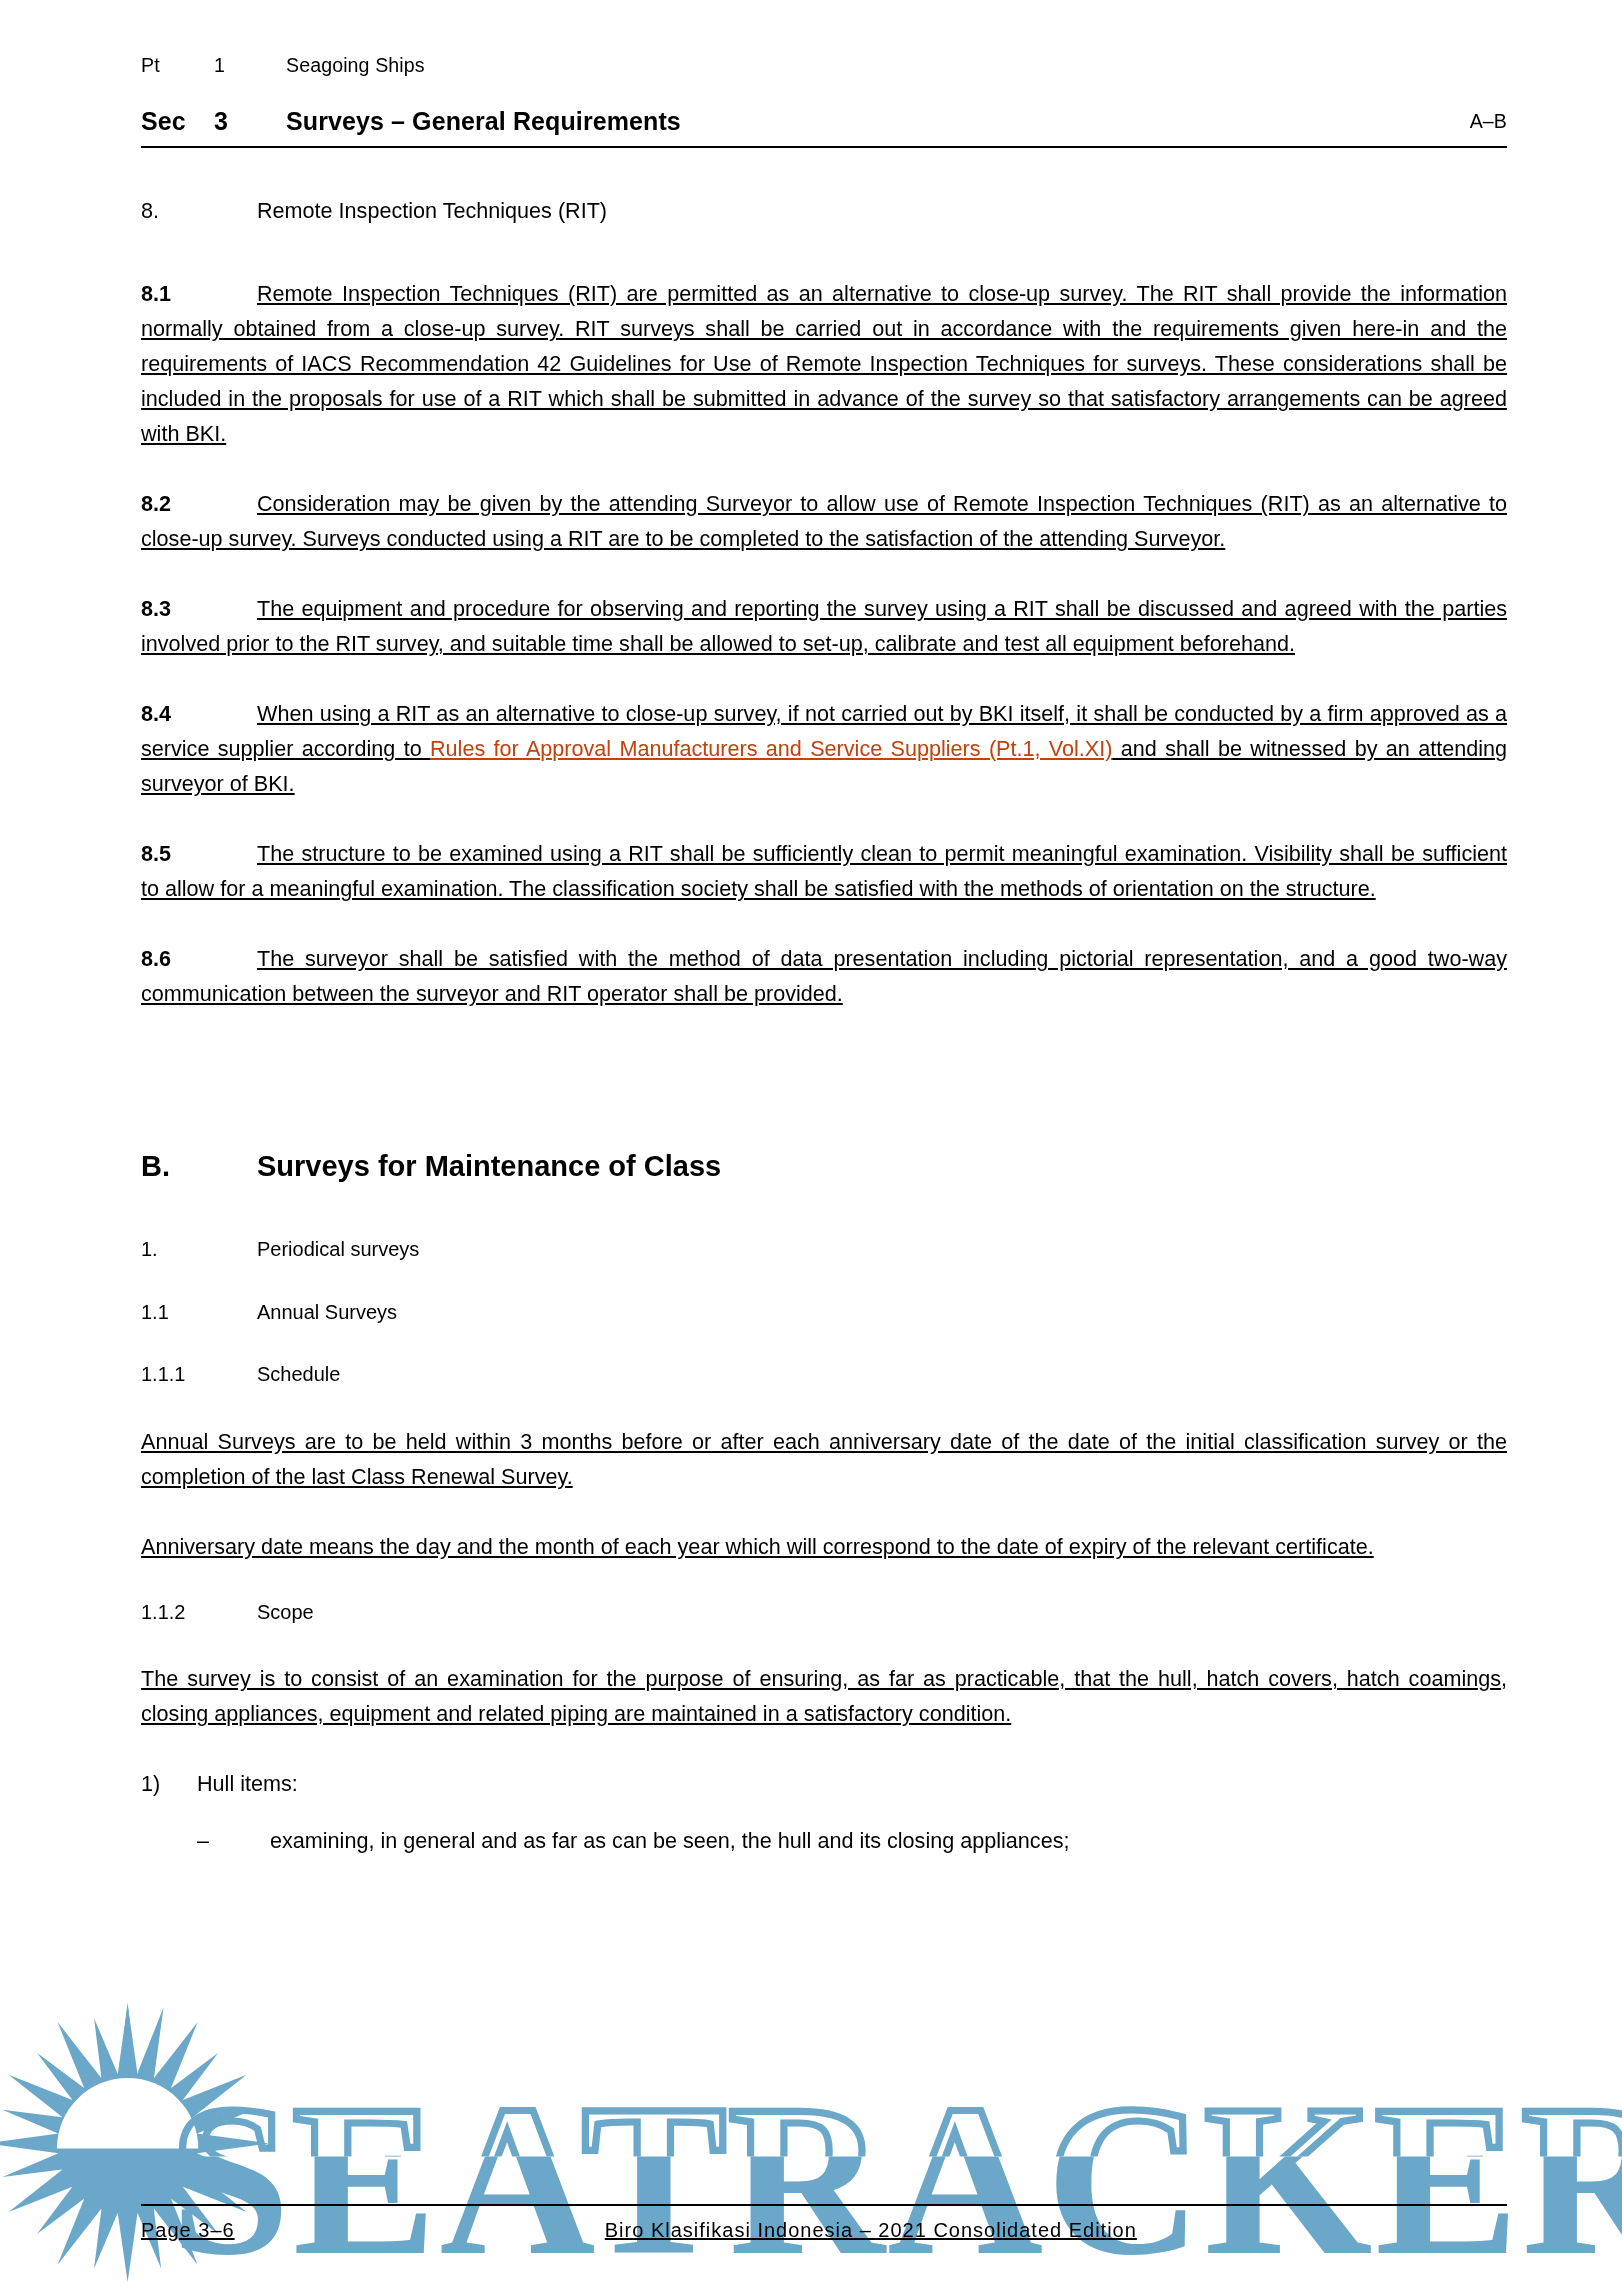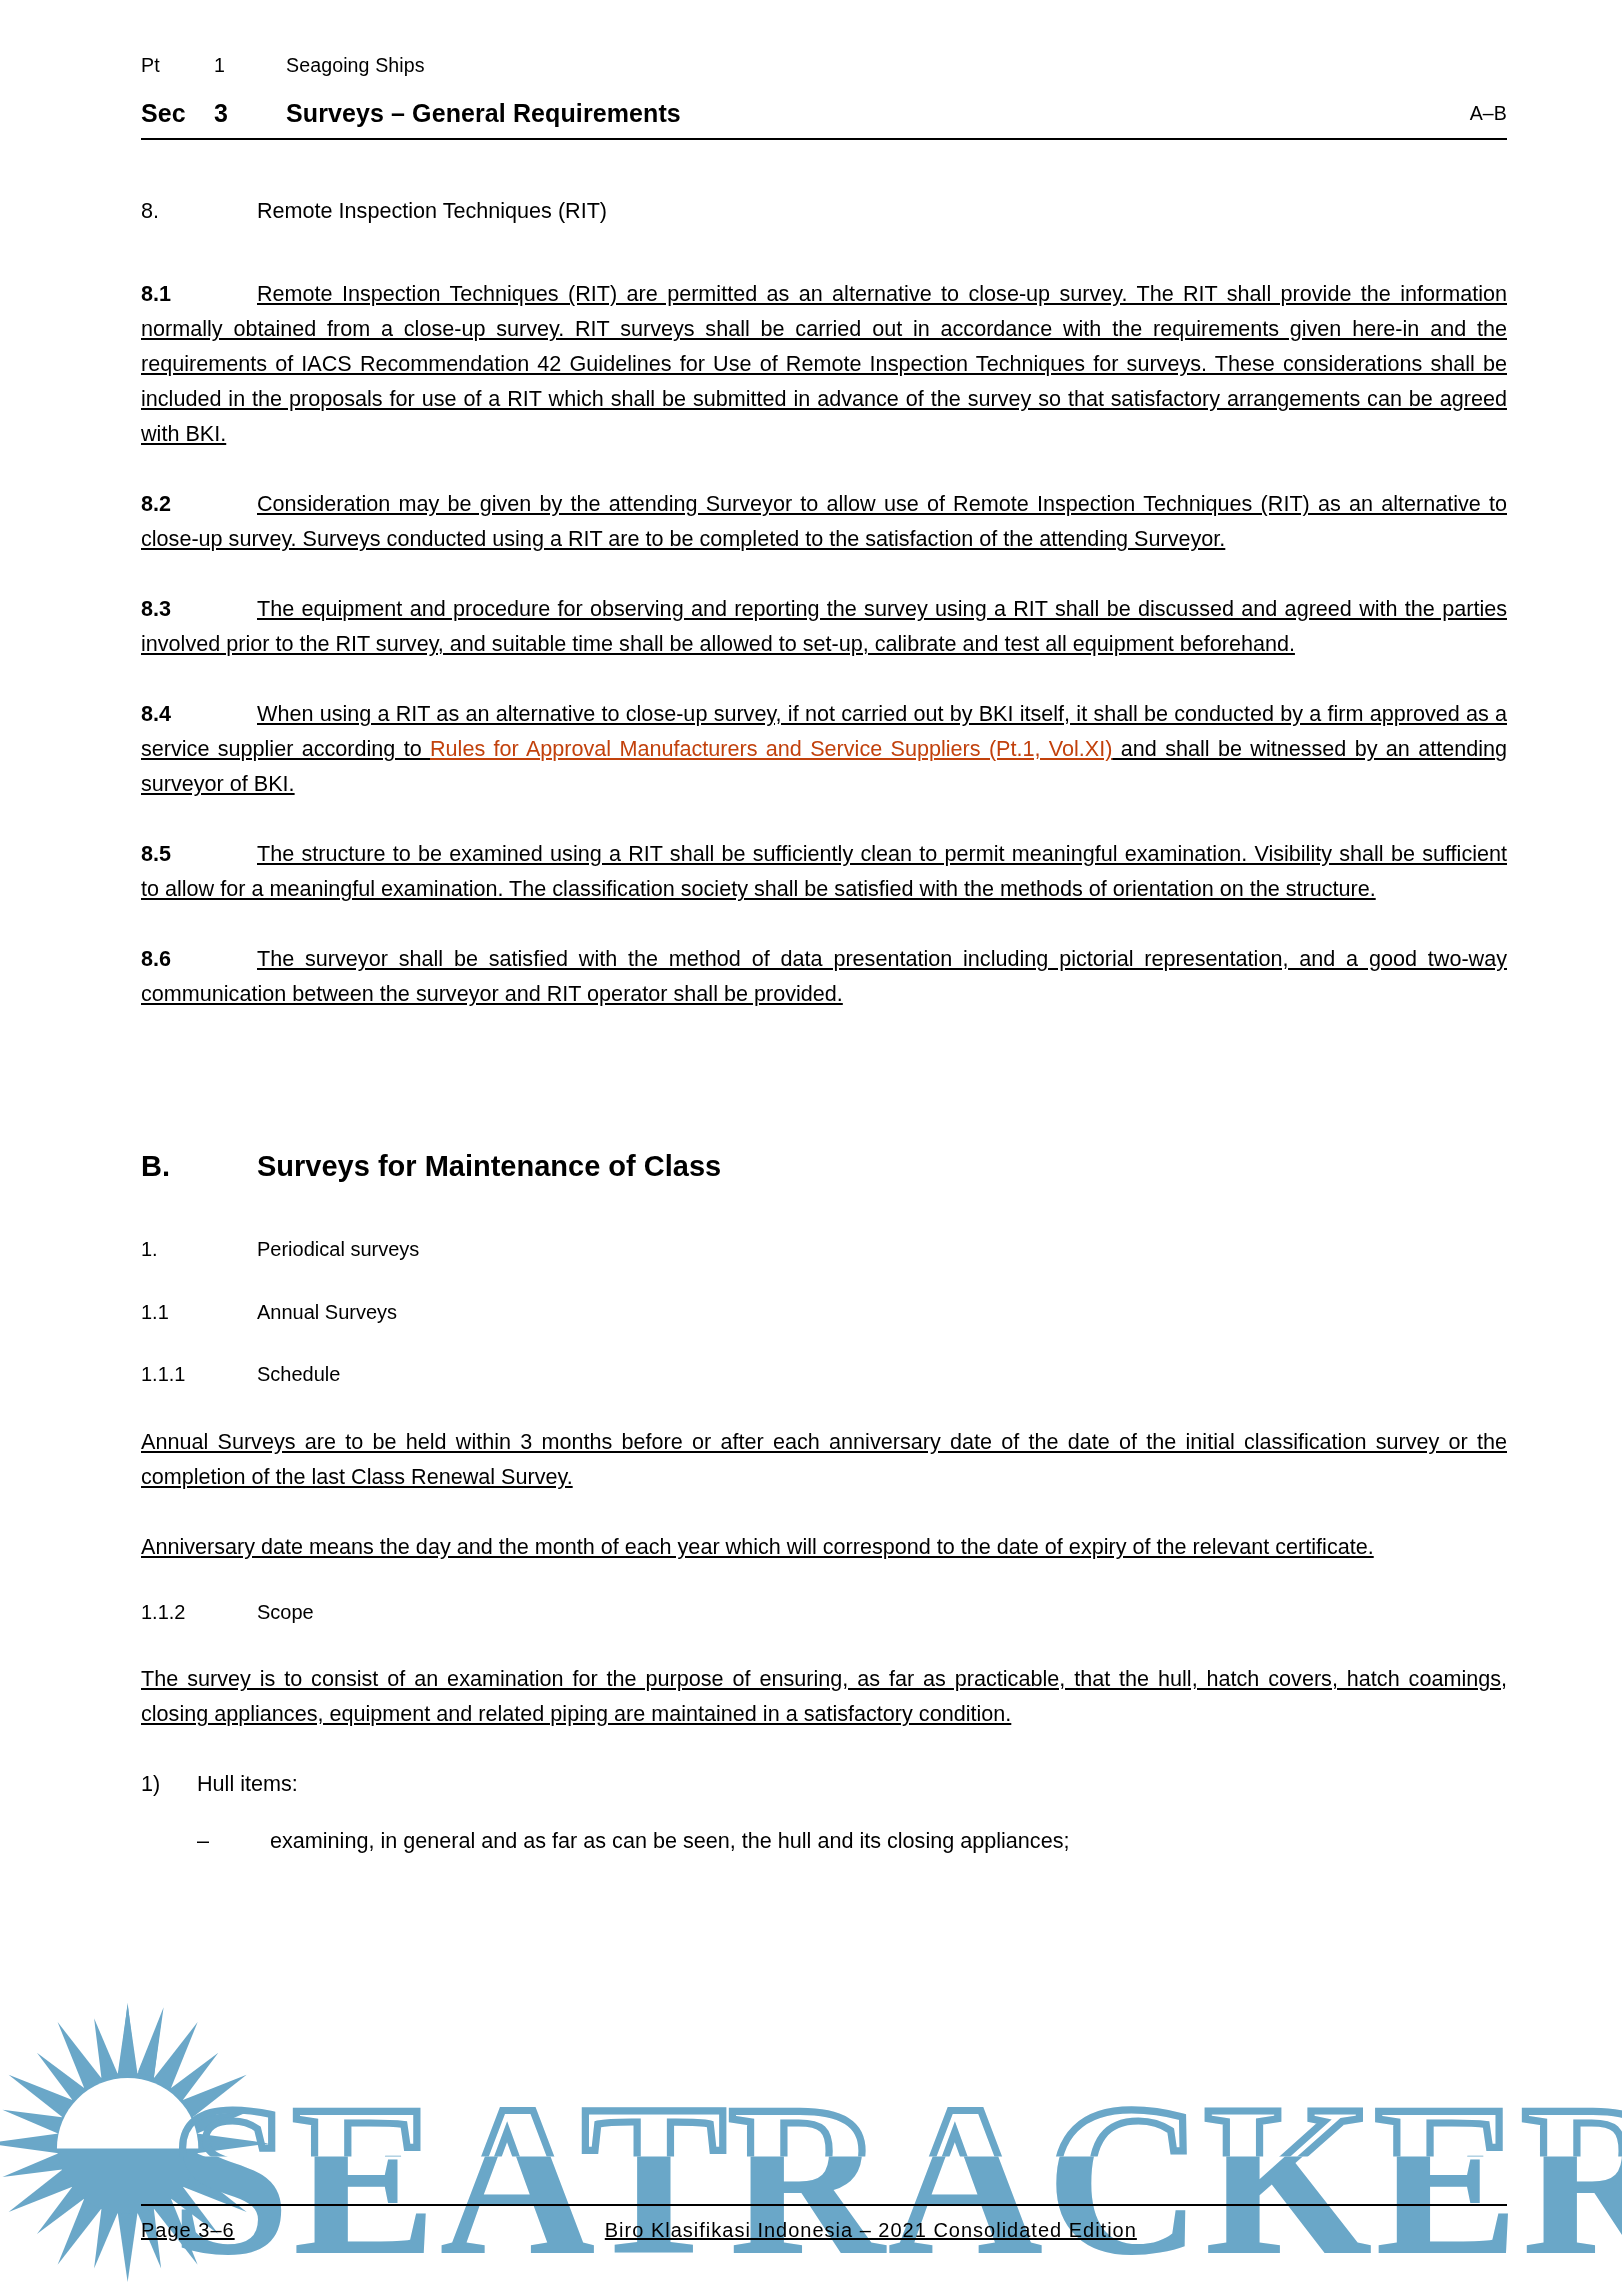--- a/index.html
+++ b/index.html
@@ -50,21 +50,21 @@
     font-weight: 400;
     letter-spacing: 0.1px;
   }
   .hdr-c1 { width: 73px; flex: none; }
   .hdr-c2 { width: 72px; flex: none; }
   .hdr-c3 { flex: 1 1 auto; }
   .hdr-row.main {
     font-size: 25px;
     line-height: 39px;
     font-weight: 700;
-    margin-top: 14px;
+    margin-top: 22px;
   }
   .hdr-row.main .hdr-c3 { display: flex; justify-content: space-between; }
   .hdr-right { font-weight: 400; font-size: 19.6px; }
   .hdr-rule {
     margin-top: 5.2px;
     border-bottom: 2.6px solid #000;
     width: 1366px;
   }
 
   

